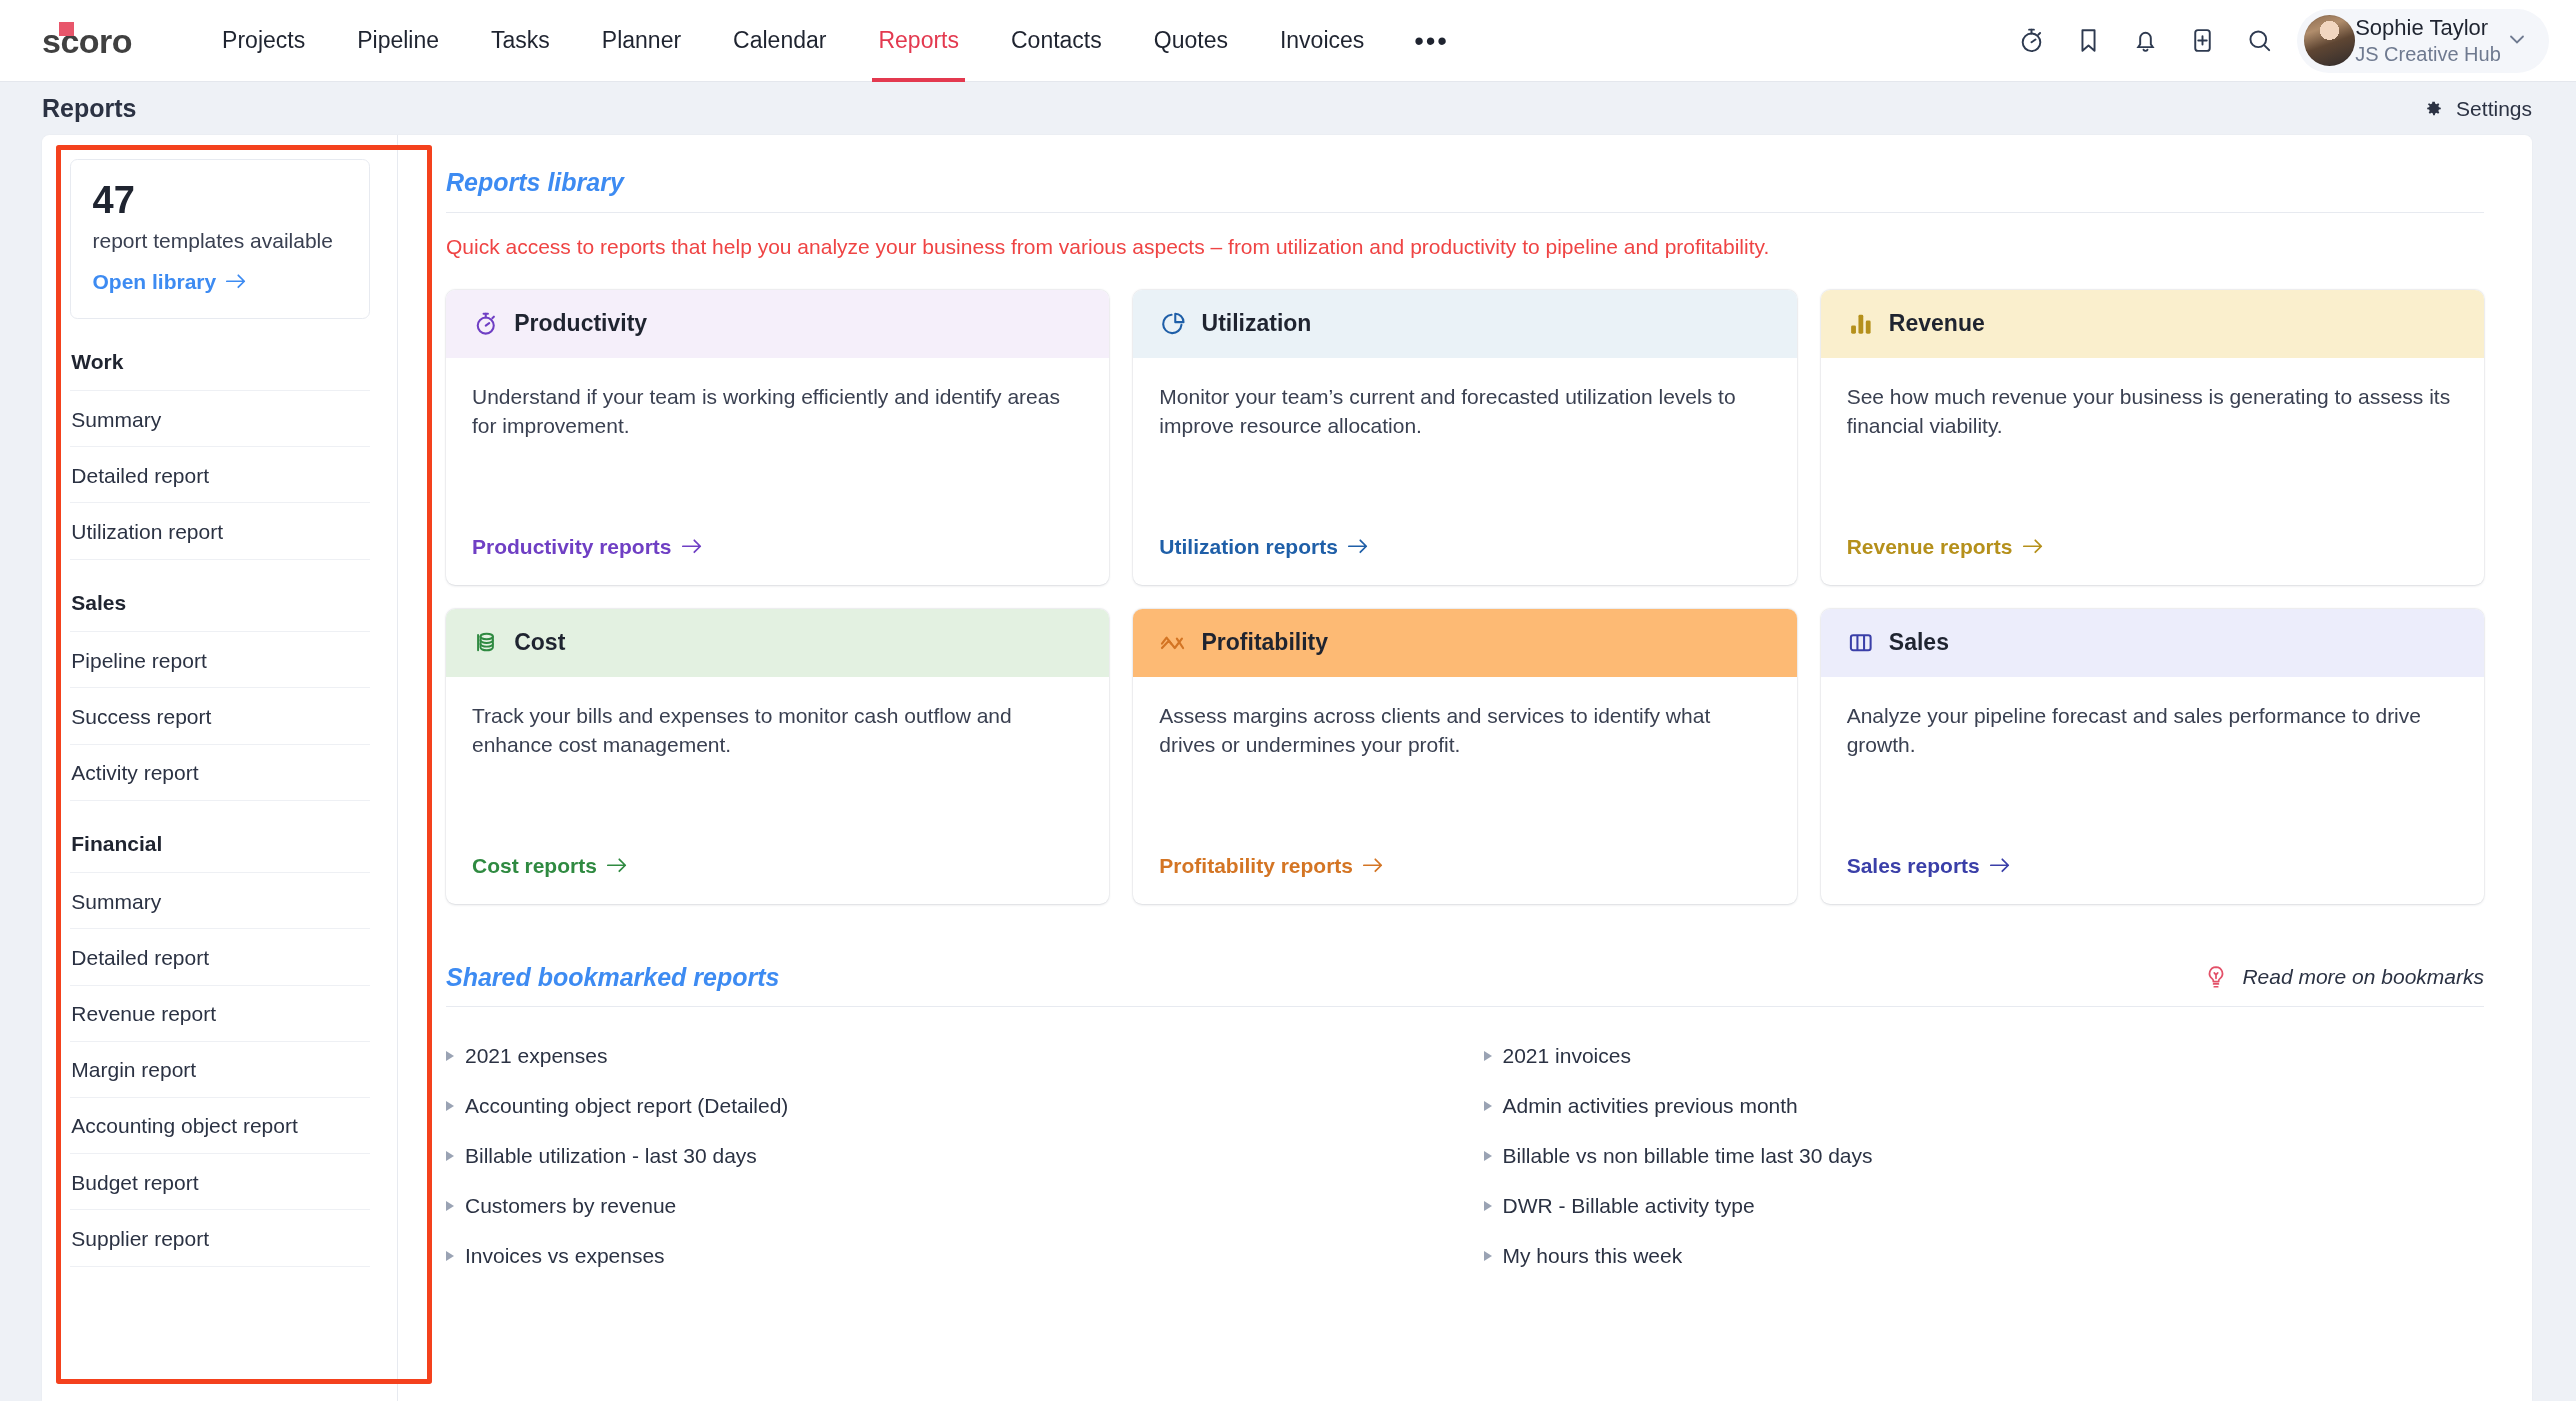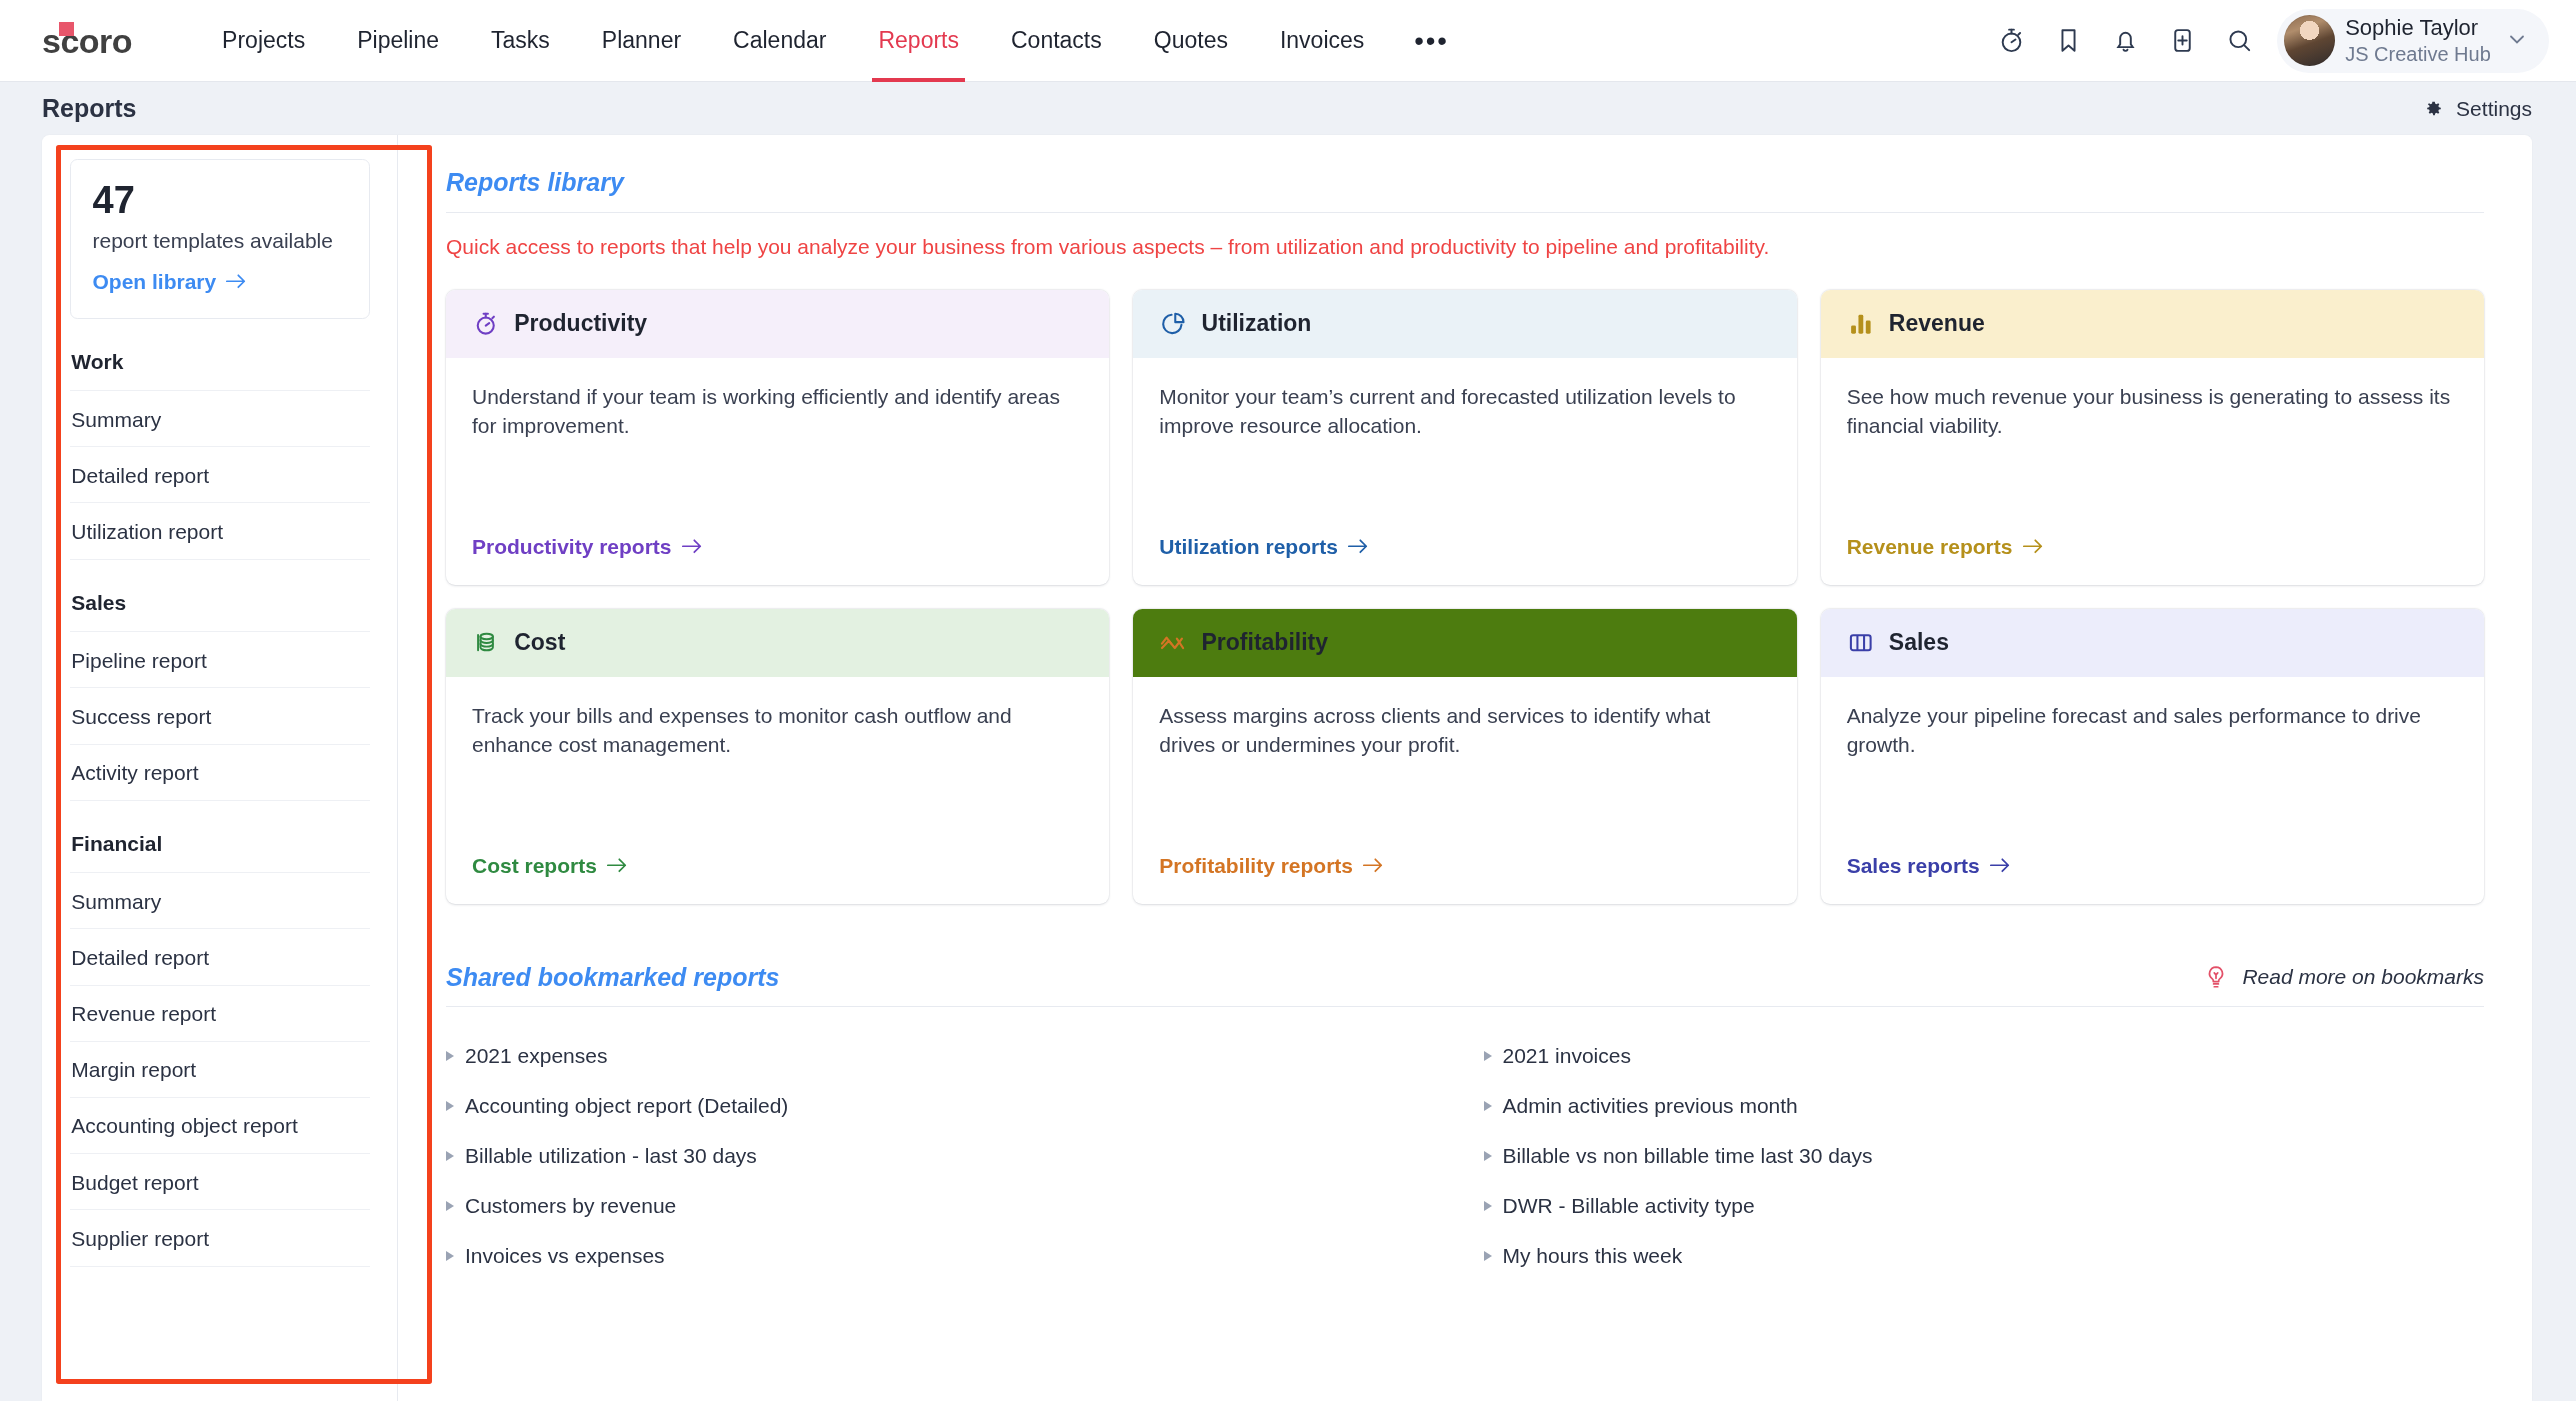--- a/index.html
+++ b/index.html
@@ -69,21 +69,21 @@
     width: 48px; height: 48px;
     display: flex; align-items: center; justify-content: center;
     cursor: pointer; color: #2e3a50;
   }
   .user-chip {
     display: flex; align-items: center;
     background: #f4f6fa;
     border-radius: 37px;
     padding: 6.4px 20px 6.4px 7.3px;
     cursor: pointer;
-    gap: 10px;
+    gap: 0;
   }
   .avatar {
     width: 51px; height: 51px; border-radius: 50%;
     background:
       radial-gradient(circle at 50% 30%, #f1d6c0 0 22%, transparent 22%),
       linear-gradient(160deg, #8c6a4e 0%, #b08d6c 28%, #5f4633 55%, #2f2b2c 100%);
     overflow: hidden;
     flex: none;
     box-shadow: inset 0 0 0 0.9px rgba(0,0,0,.08);
   }
@@ -465,21 +465,21 @@
             <span class="icn">
               <svg width="22" height="16.5" viewBox="0 0 24 18" fill="none" stroke="#2f8a41" stroke-width="1.9" stroke-linecap="round" stroke-linejoin="round">
                   <path d="M2 9h19M14.5 2.5L21 9l-6.5 6.5"></path>
                 </svg>
             </span>
           </div>
         </div>
       </div>
 
       <div class="card">
-        <div class="card-head" style="background:#4d7c0f">
+        <div class="card-head" style="background:#fdba74">
           <span class="icn">
             <svg width="27.5" height="27.5" viewBox="0 0 24 24" fill="none" stroke="#d47524" stroke-width="1.9" stroke-linecap="round" stroke-linejoin="round">
               <path d="M2.6 12.8L6.6 7.6l4 5.2"></path>
               <path d="M2.6 16.6l6-6.4 5.2 6.4 6.2-8.2"></path>
               <path d="M15.6 8.4l5.4 8.2"></path>
             </svg>
           </span>
           <span class="card-head-title">Profitability</span>
         </div>
         <div class="card-body">

